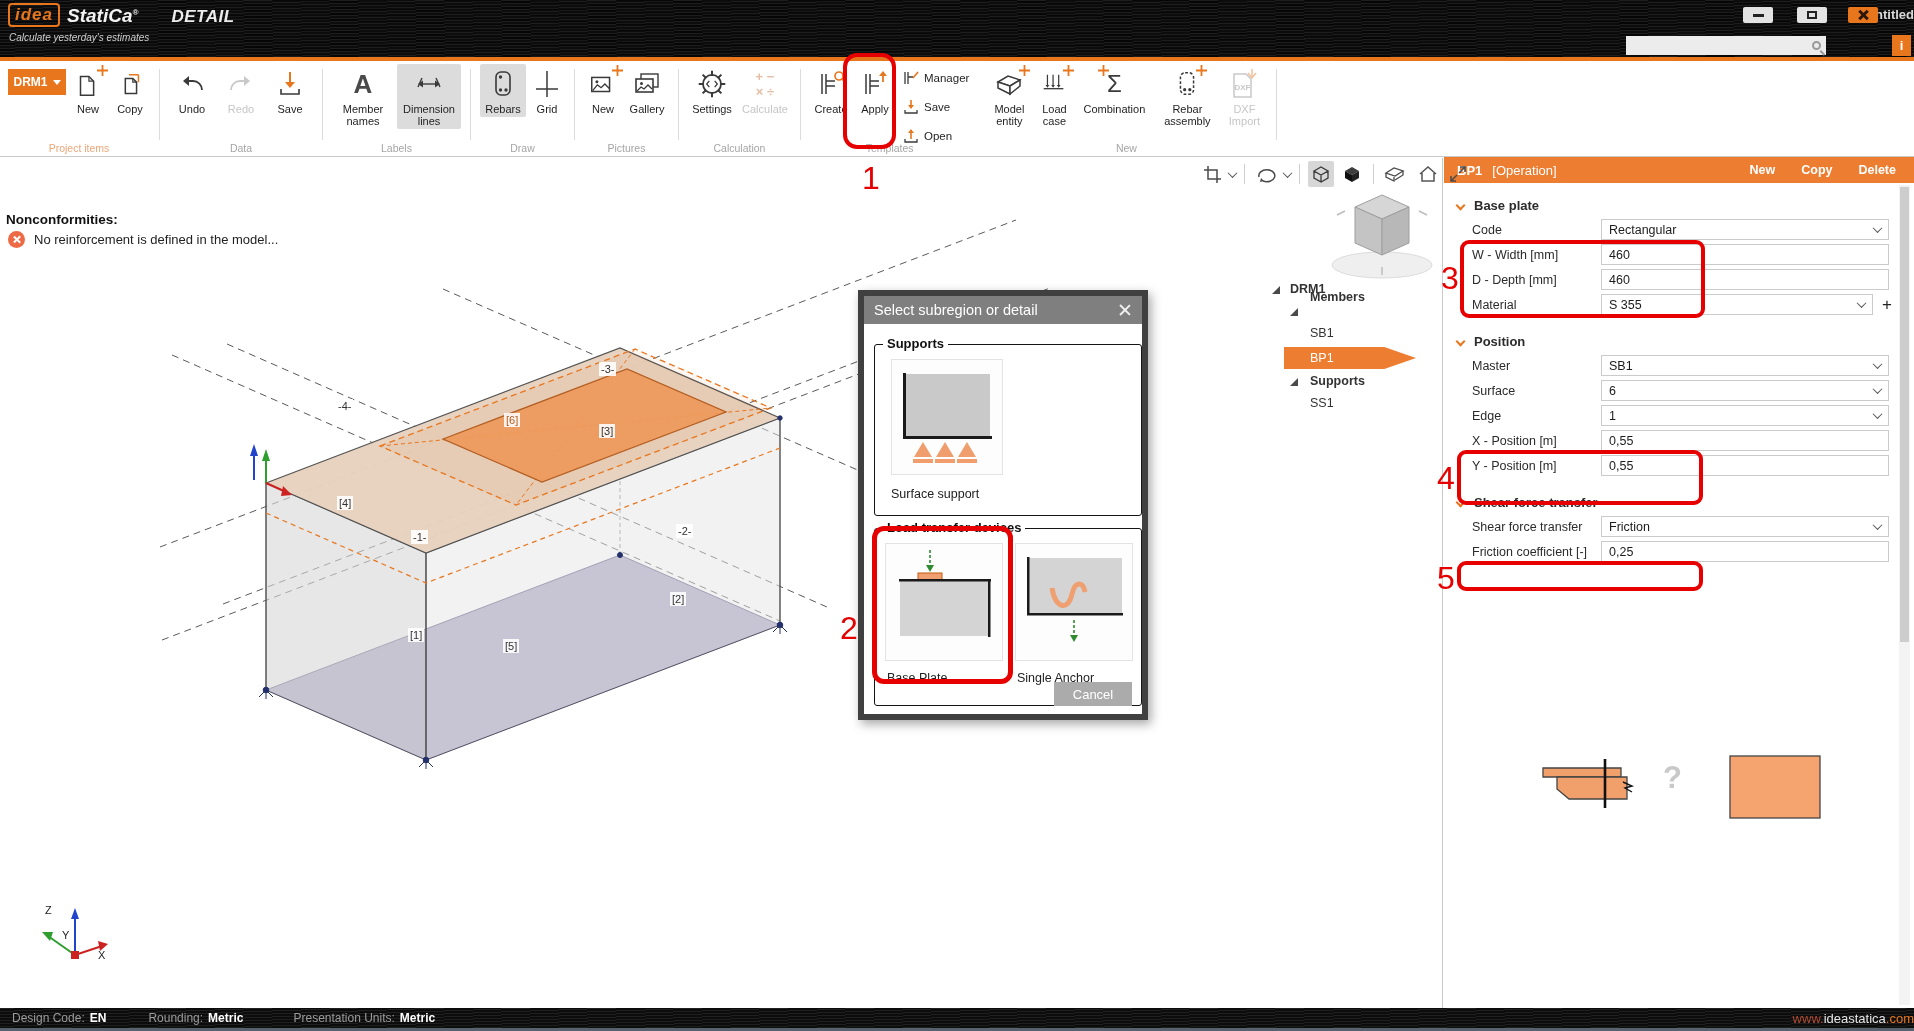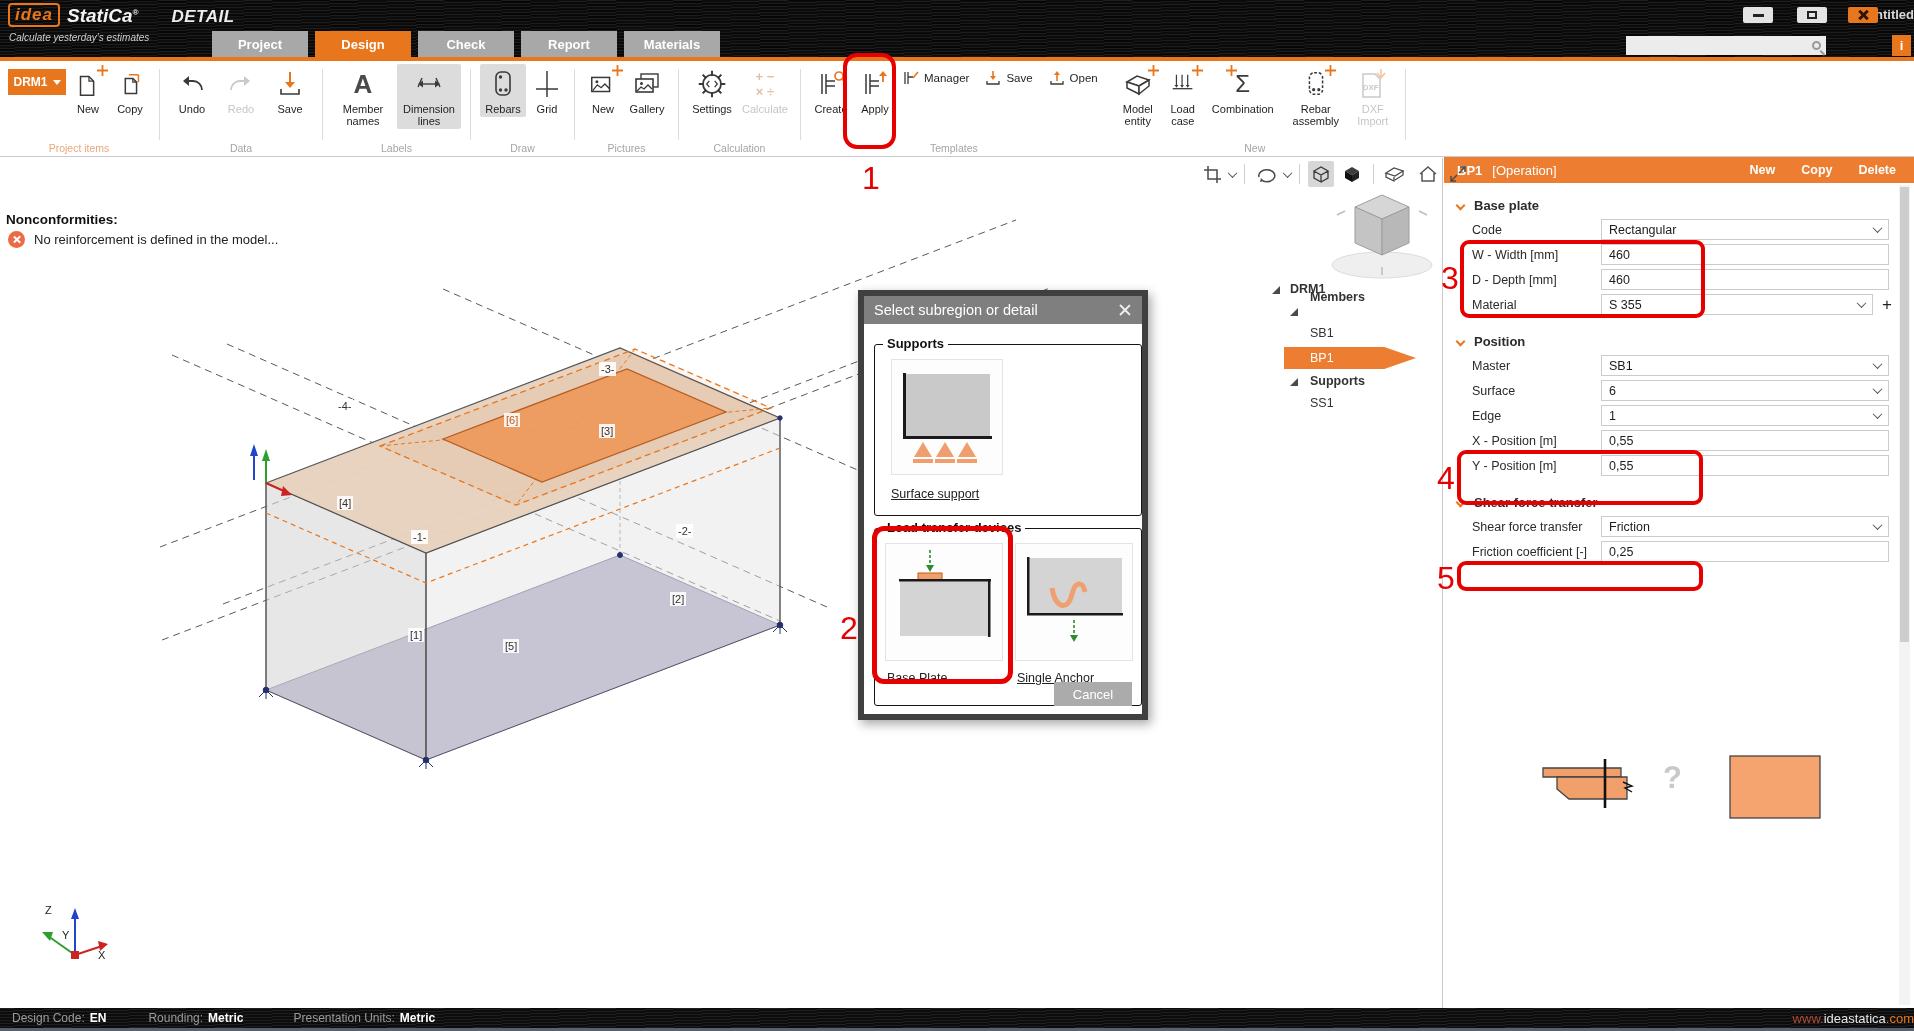--- a/index.html
+++ b/index.html
@@ -42,21 +42,21 @@
   .ritems { display:flex; align-items:flex-start; gap:3px; }
   .glabel { position:absolute; bottom:2px; left:0; right:0; text-align:center; font-size:10.5px; color:#a5a5a5; }
   .glabel.hot { color:#eba678; }
   .rsep { width:1px; background:#dcdcdc; margin:8px 1px 16px; }
   .rbtn { display:flex; flex-direction:column; align-items:center; width:46px; font-size:11px; color:#1f1f1f; text-align:center; line-height:12px; border-radius:2px; padding:1px 0 2px; }
   .rbtn .ric { height:38px; display:flex; align-items:center; justify-content:center; position:relative; }
   .rbtn.on { background:#dcdcdc; }
   .rbtn.dis { color:#c6c6c6; }
   .drm { width:58px; height:26px; margin-top:5px; background:#e8761d; color:#fff; font-weight:bold; font-size:12px; display:flex; align-items:center; justify-content:center; gap:5px; }
   .caret { width:0; height:0; border-left:4px solid transparent; border-right:4px solid transparent; border-top:5px solid #fff; }
-  .tcol { display:flex; justify-content:space-between; gap:15px; margin-left:4px; padding-top:3px; }
+  .tcol { display:flex; flex-direction:column; justify-content:space-between; gap:8px; margin-left:4px; padding-top:3px; }
   .trow { display:flex; align-items:center; gap:4px; font-size:11.5px; color:#1f1f1f; height:21px; }
   .plusbadge { position:absolute; top:-1px; right:-6px; }
   .sigma { font-size:24px; color:#3a3a3a; line-height:26px; }
   .calcic { display:flex; flex-direction:column; align-items:center; color:#e3bda4; font-size:13px; line-height:15px; font-weight:bold; }
   .dxfwrap { position:relative; width:32px; height:34px; }
   .dxftext { position:absolute; left:6px; top:15px; font-size:8px; font-weight:bold; color:#c9c9c9; }
 
   
   .canvas { position:absolute; left:0; top:158px; width:1443px; height:850px; background:#fff; border-right:1px solid #c9c9c9; }
   .noncon-t { position:absolute; left:6px; top:212px; font-size:13.5px; font-weight:bold; color:#111; }
@@ -74,21 +74,21 @@
 
   
   .dialog { position:absolute; left:858px; top:290px; width:290px; height:430px; background:#fff; border:6px solid #404040; box-shadow:3px 4px 10px rgba(0,0,0,.35); z-index:6; }
   .dtitle { height:28px; background:#7f7f7f; color:#fff; font-size:14.5px; display:flex; align-items:center; padding:0 10px; }
   .dclose { margin-left:auto; position:relative; width:14px; height:14px; }
   .dclose:before,.dclose:after { content:""; position:absolute; left:6px; top:0; width:1.8px; height:14px; background:#efefef; }
   .dclose:before { transform:rotate(45deg);} .dclose:after { transform:rotate(-45deg);}
   .gbox { position:absolute; left:10px; width:268px; border:1px solid #141414; border-radius:3px; }
   .gbox-l { position:absolute; top:-9px; left:8px; background:#fff; padding:0 4px; font-size:13px; font-weight:bold; color:#111; }
   .tile { position:absolute; background:#fdfdfd; border:1px solid #e3e3e3; }
-  .tcap { position:absolute; font-size:12.5px; color:#222;text-decoration:underline; }
+  .tcap { position:absolute; font-size:12.5px; color:#222; }
   .cancel { position:absolute; right:10px; bottom:8px; width:78px; height:24px; background:#ababab; color:#fff; font-size:13px; display:flex; align-items:center; justify-content:center; }
 
   
   .tree { position:absolute; left:1262px; top:278px; width:178px; z-index:3; font-size:12.5px; color:#333; }
   .titem { position:absolute; height:22px; display:flex; align-items:center; }
   .texp { position:absolute; width:8px; height:8px; background:#4a4a4a; clip-path:polygon(100% 0,100% 100%,0 100%); }
   .bp1sel { position:absolute; left:22px; top:69px; width:132px; height:22px; background:#ed7d31;
     clip-path:polygon(0 0,76% 0,100% 50%,76% 100%,0 100%); color:#fff; display:flex; align-items:center; padding-left:26px; }
 
   
@@ -137,27 +137,20 @@
   <div class="wbtn" style="left:1743px;">
       <span class="glyph-min"></span>
     </div>
   <div class="wbtn" style="left:1797px;">
       <span class="glyph-max"></span>
     </div>
   <div class="wbtn close" style="left:1848px;">
       <span class="glyph-x"></span>
     </div>
   <div class="tagline">Calculate yesterday's estimates</div>
-  <div class="tabs">
-    <div class="tab">Project</div>
-    <div class="tab active">Design</div>
-    <div class="tab">Check</div>
-    <div class="tab">Report</div>
-    <div class="tab">Materials</div>
-  </div>
   <div class="searchbox">
       <span class="mag"></span>
     </div>
   <div class="infobtn">i</div>
 </div>
 <div class="accentline"></div>
 
 <div class="ribbon">
 
   <div class="rgroup">

